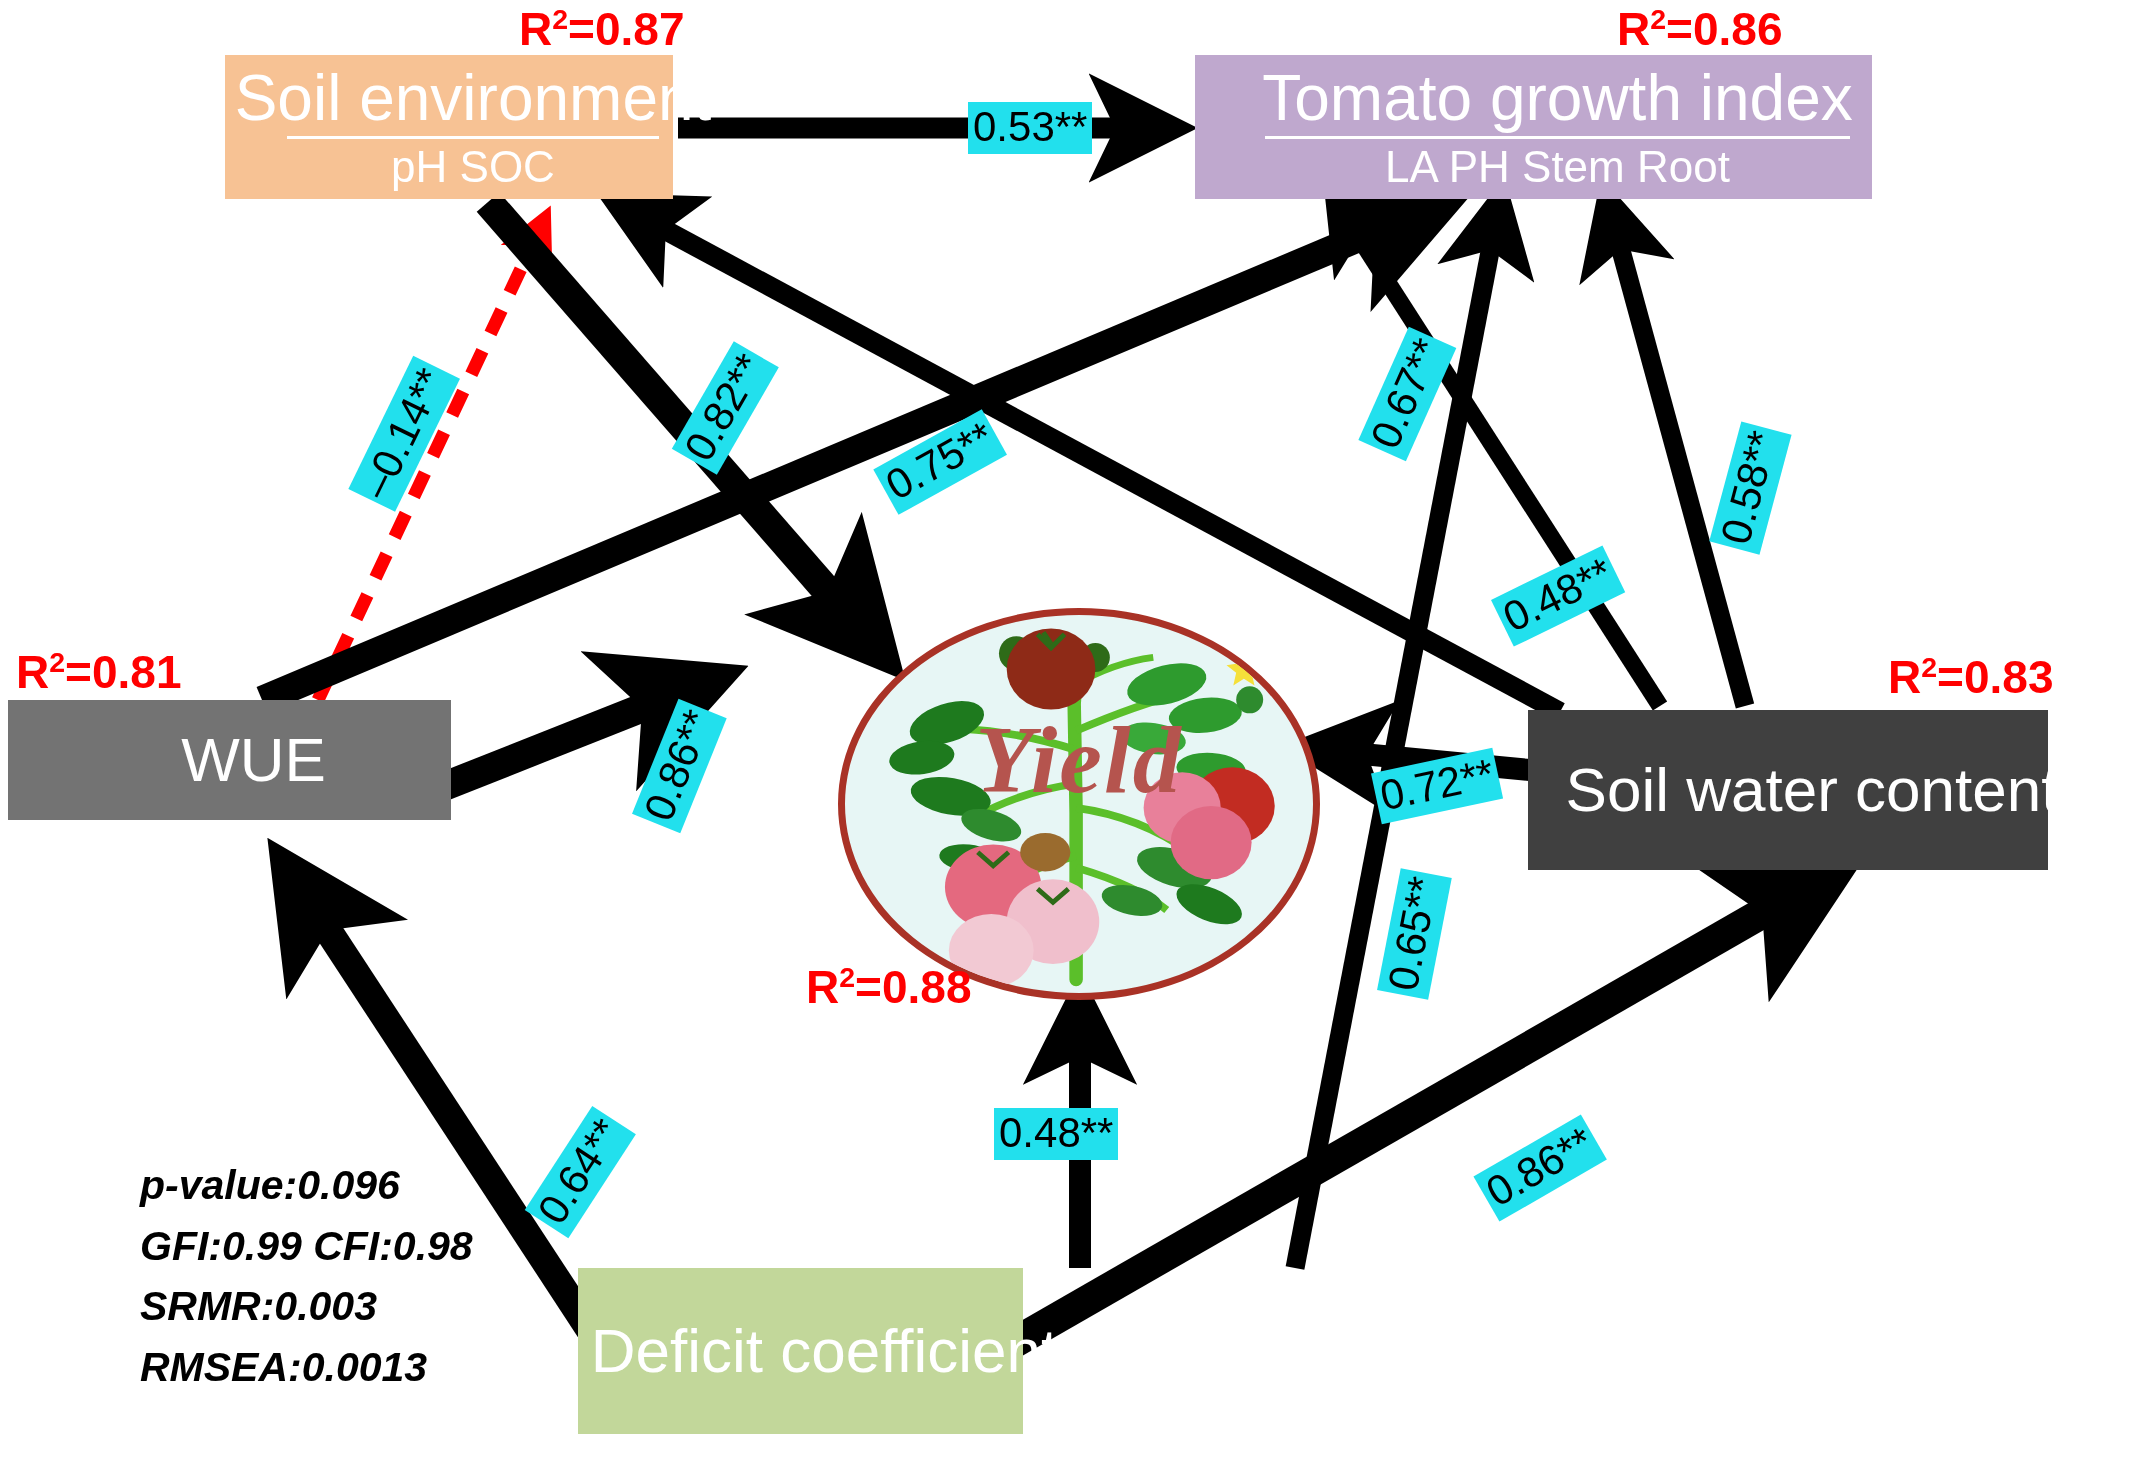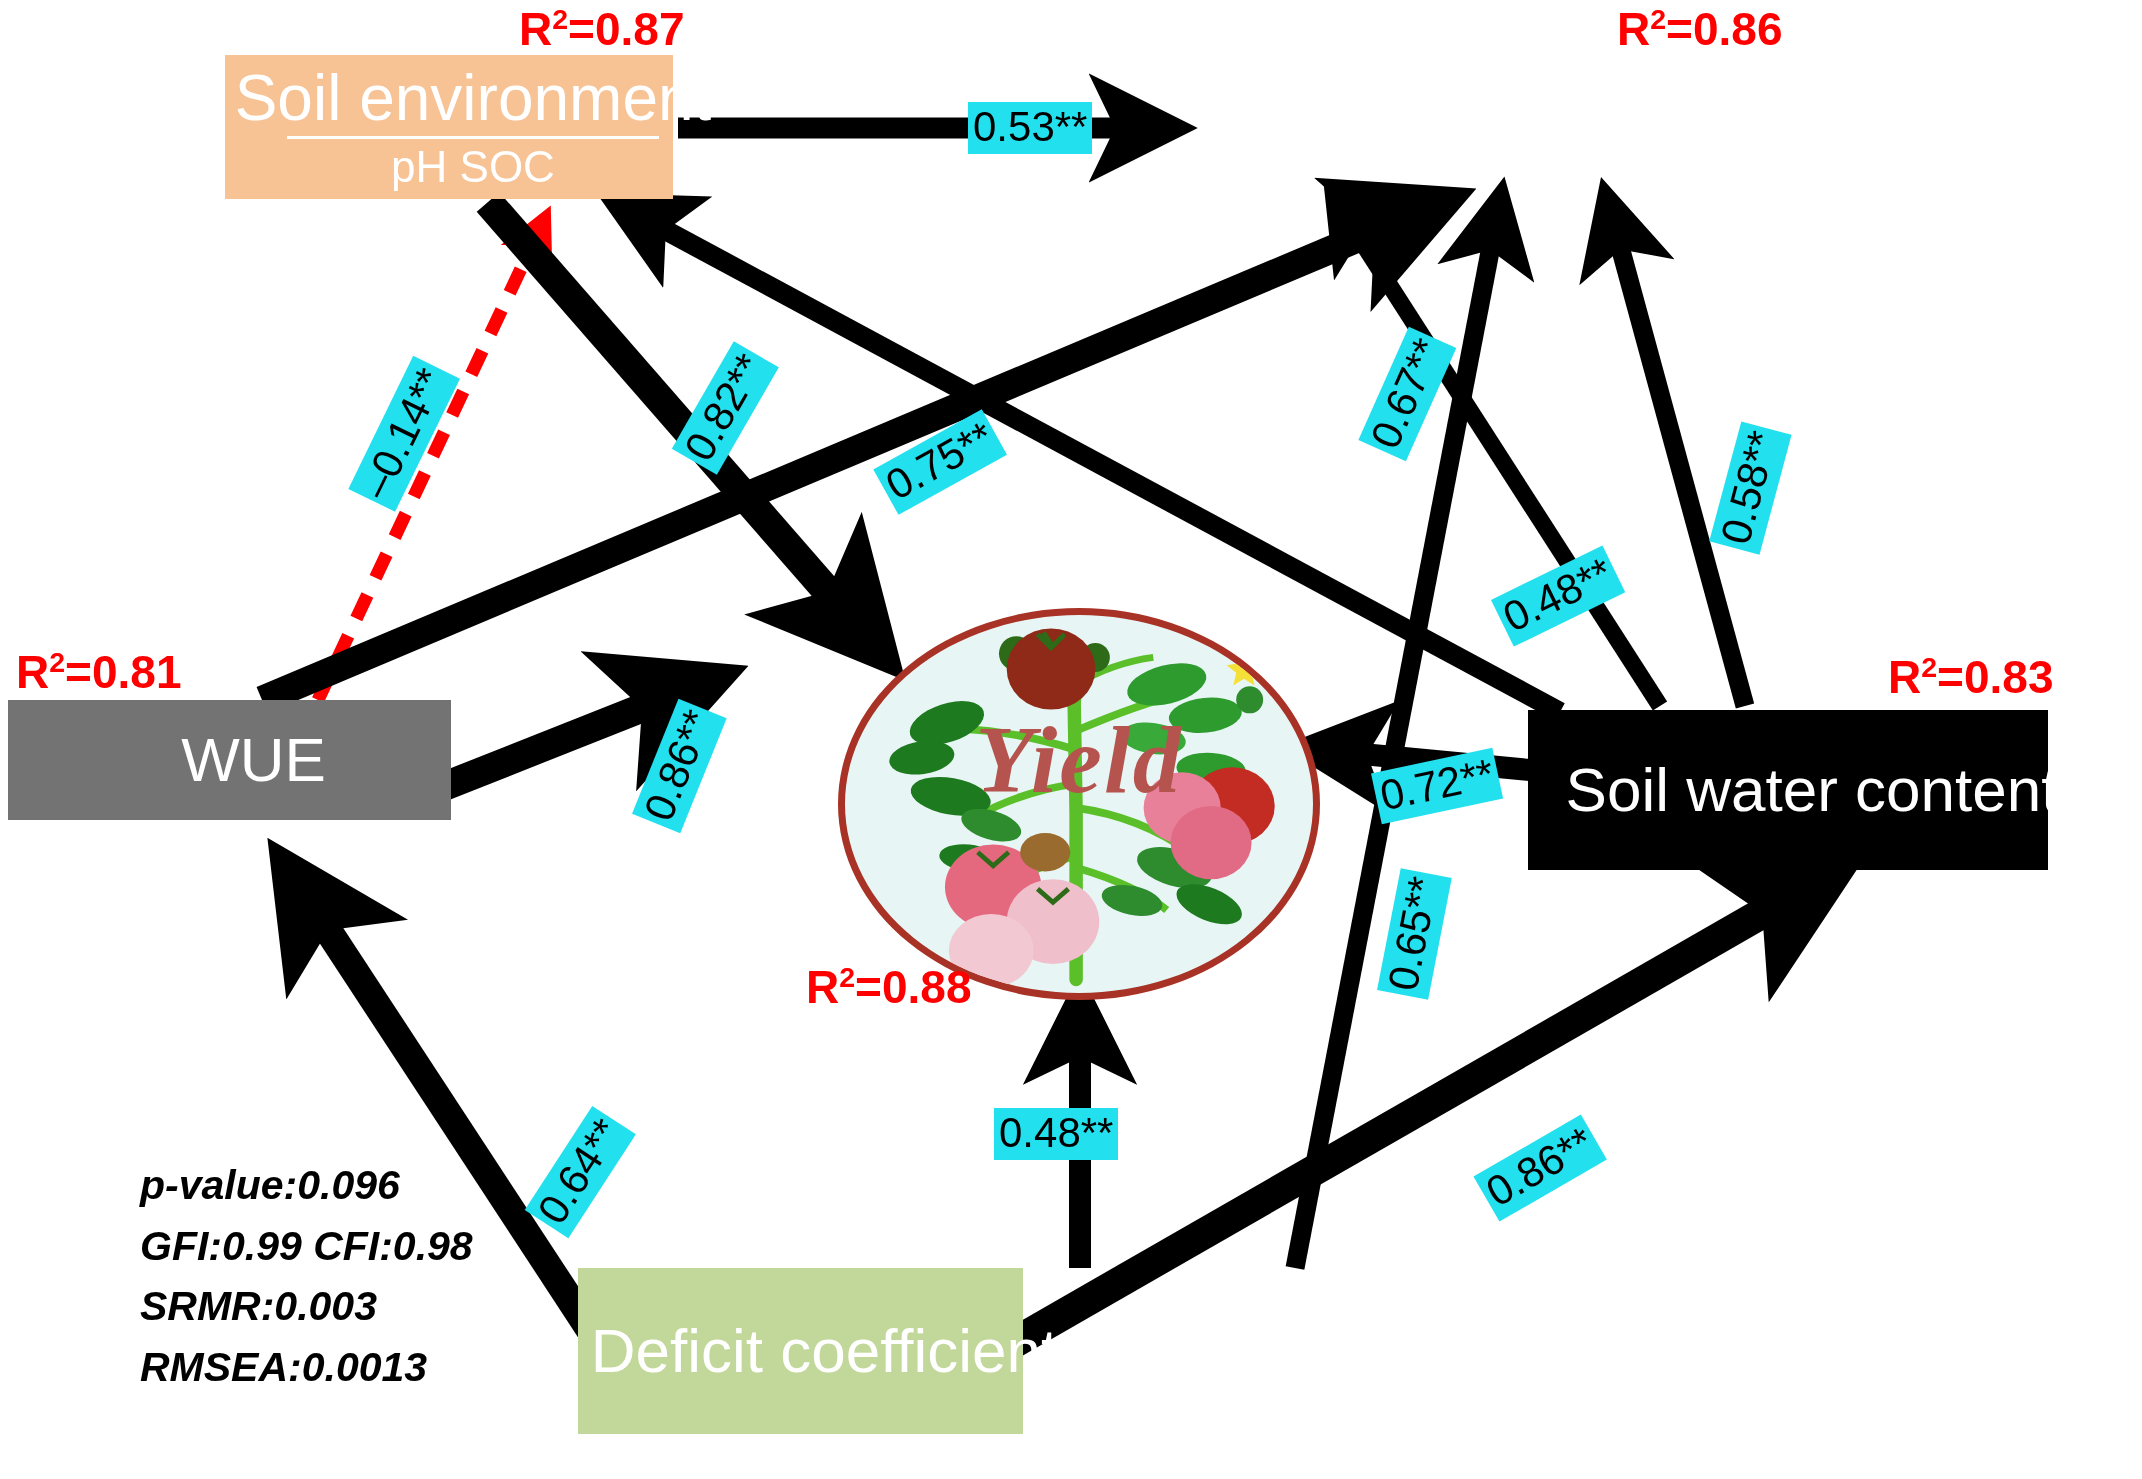--- a/index.html
+++ b/index.html
@@ -50,21 +50,21 @@
     margin: 6px 0 6px 0;
   }
   .node-box .nb-indicators {
     font-size: 44px;
     white-space: nowrap;
   }
 
   #box-soil-env   { left: 225px;  top: 55px;   width: 448px;  height: 144px; background: #F7C294; }
   #box-tomato     { left: 1195px; top: 55px;   width: 677px;  height: 144px; background: #BFA8CE; }
   #box-wue        { left: 8px;    top: 700px;  width: 443px;  height: 120px; background: #737373; }
-  #box-swc        { left: 1528px; top: 710px;  width: 520px;  height: 160px; background: #000000; }
+  #box-swc        { left: 1528px; top: 710px;  width: 520px;  height: 160px; background: #404040; }
   #box-deficit    { left: 578px;  top: 1268px; width: 445px;  height: 166px; background: #C2D79A; }
 
   #box-wue .nb-title,
   #box-swc .nb-title,
   #box-deficit .nb-title { font-size: 62px; }
 
   
   .r2 {
     position: absolute;
     color: #FF0000;
@@ -246,20 +246,25 @@
       <div id="yield-word">Yield</div>
     </div>
   </div>
 
   <div class="node-box" id="box-soil-env">
     <div class="nb-title">Soil environment</div>
     <div class="nb-rule"></div>
     <div class="nb-indicators">pH   SOC</div>
   </div>
 
+  <div class="node-box" id="box-tomato">
+    <div class="nb-title">Tomato growth index</div>
+    <div class="nb-rule"></div>
+    <div class="nb-indicators">LA  PH  Stem  Root</div>
+  </div>
 
   <div class="node-box" id="box-wue">
     <div class="nb-title">WUE</div>
   </div>
 
   <div class="node-box" id="box-swc">
     <div class="nb-title">Soil water content</div>
   </div>
 
   <div class="node-box" id="box-deficit">

